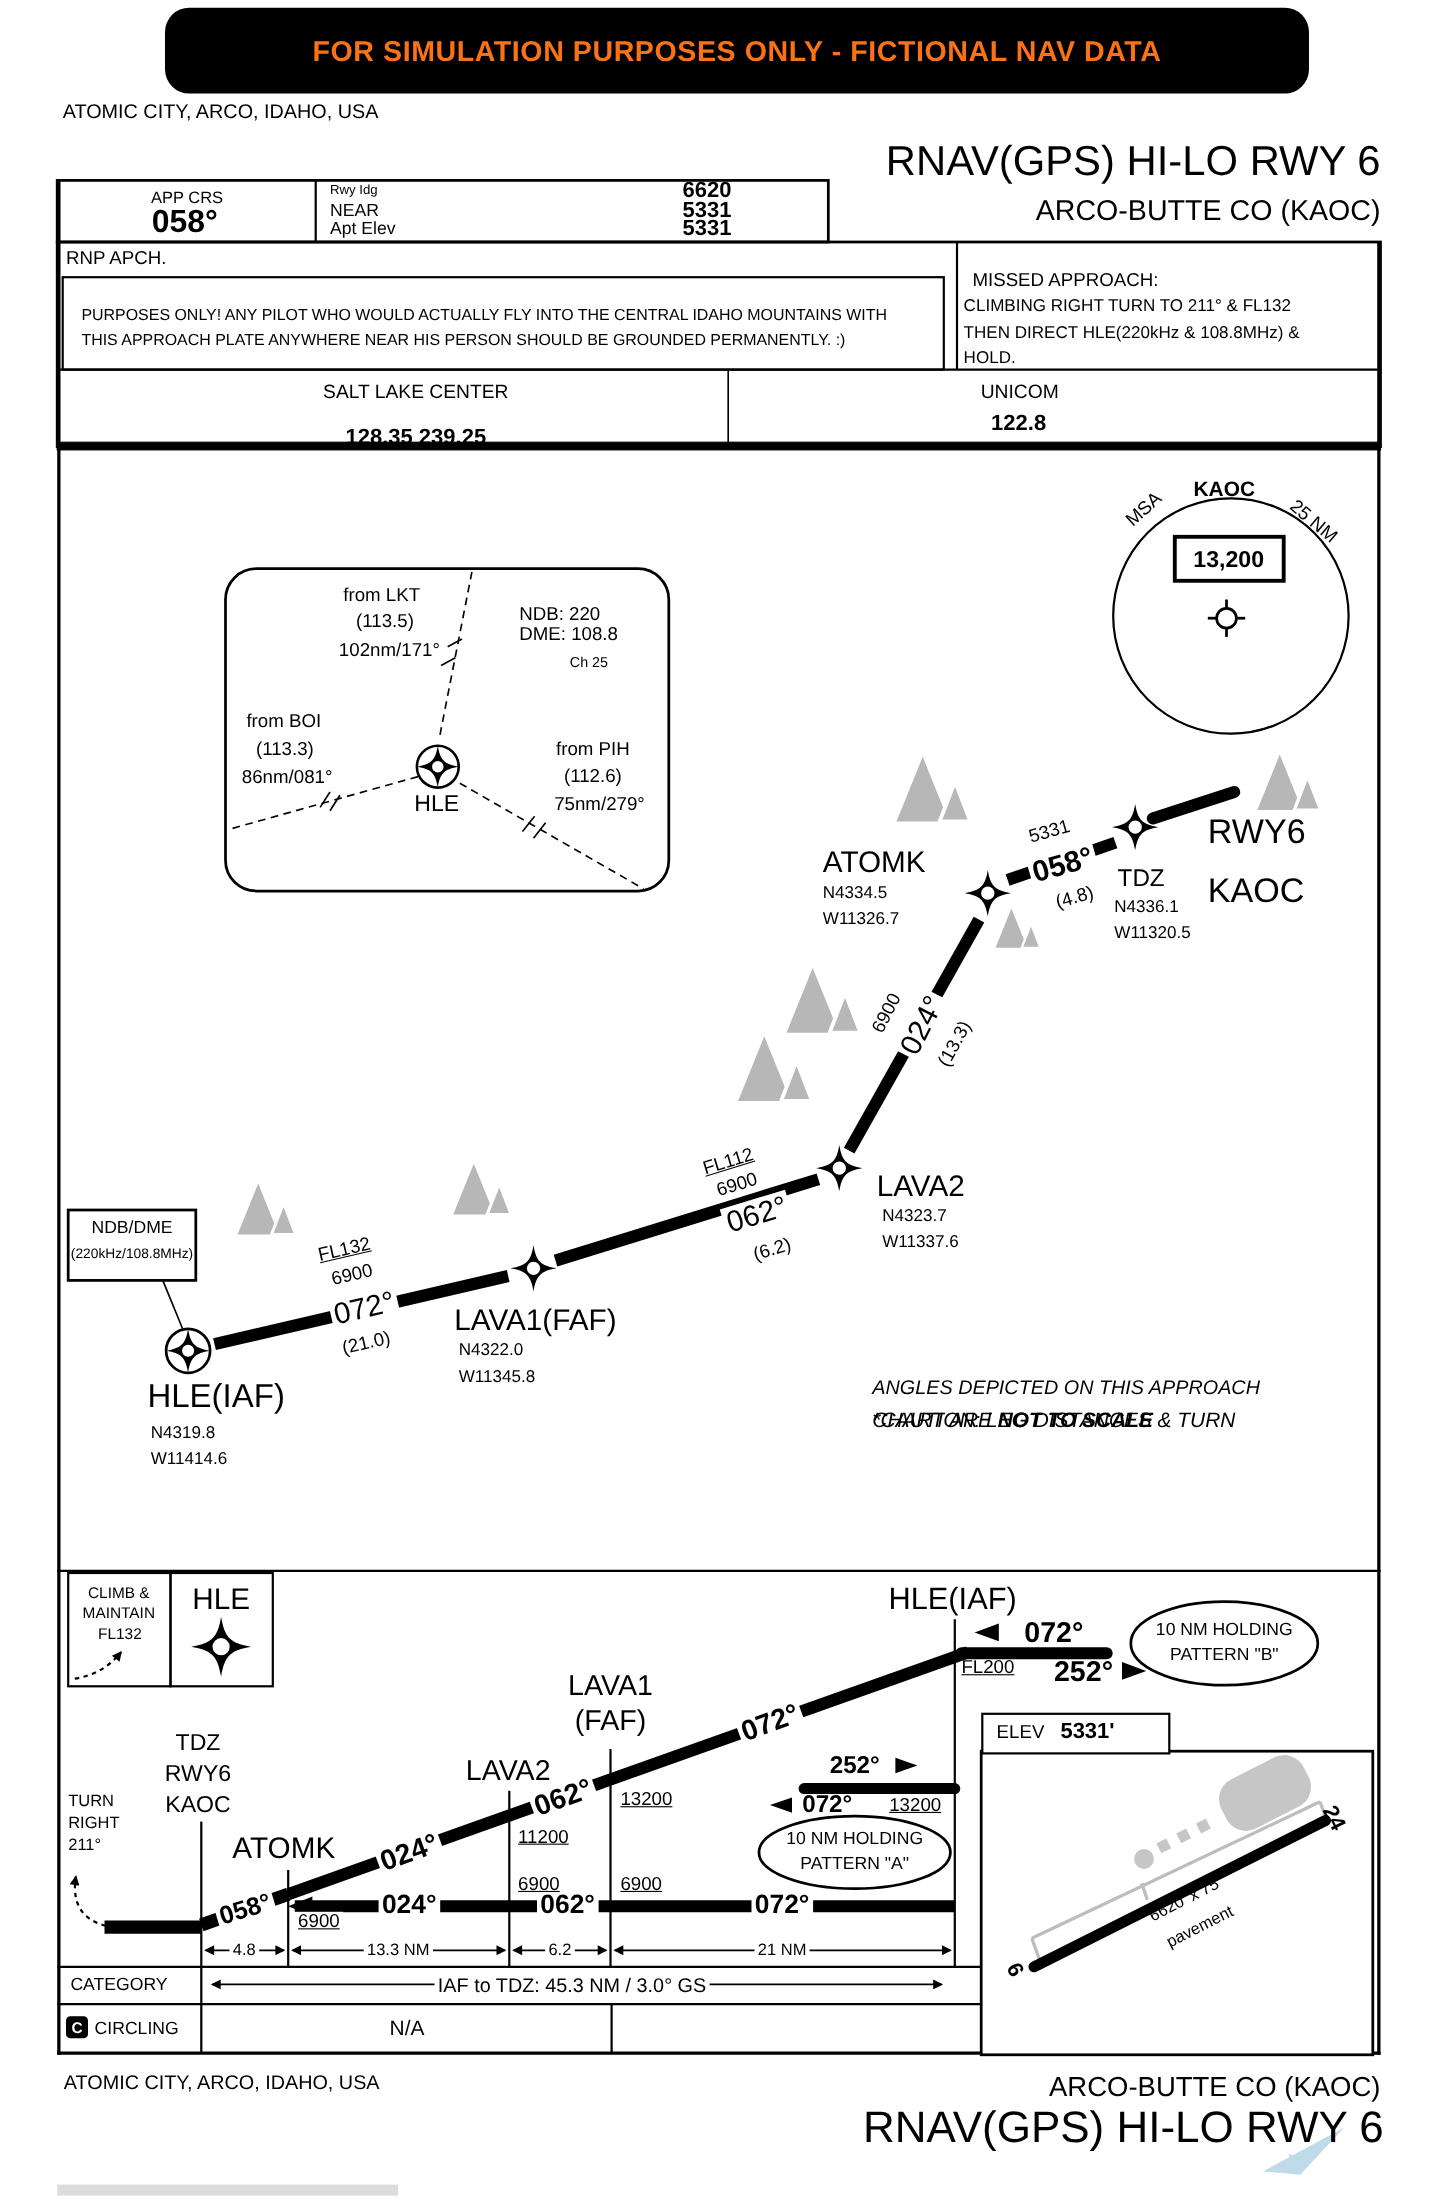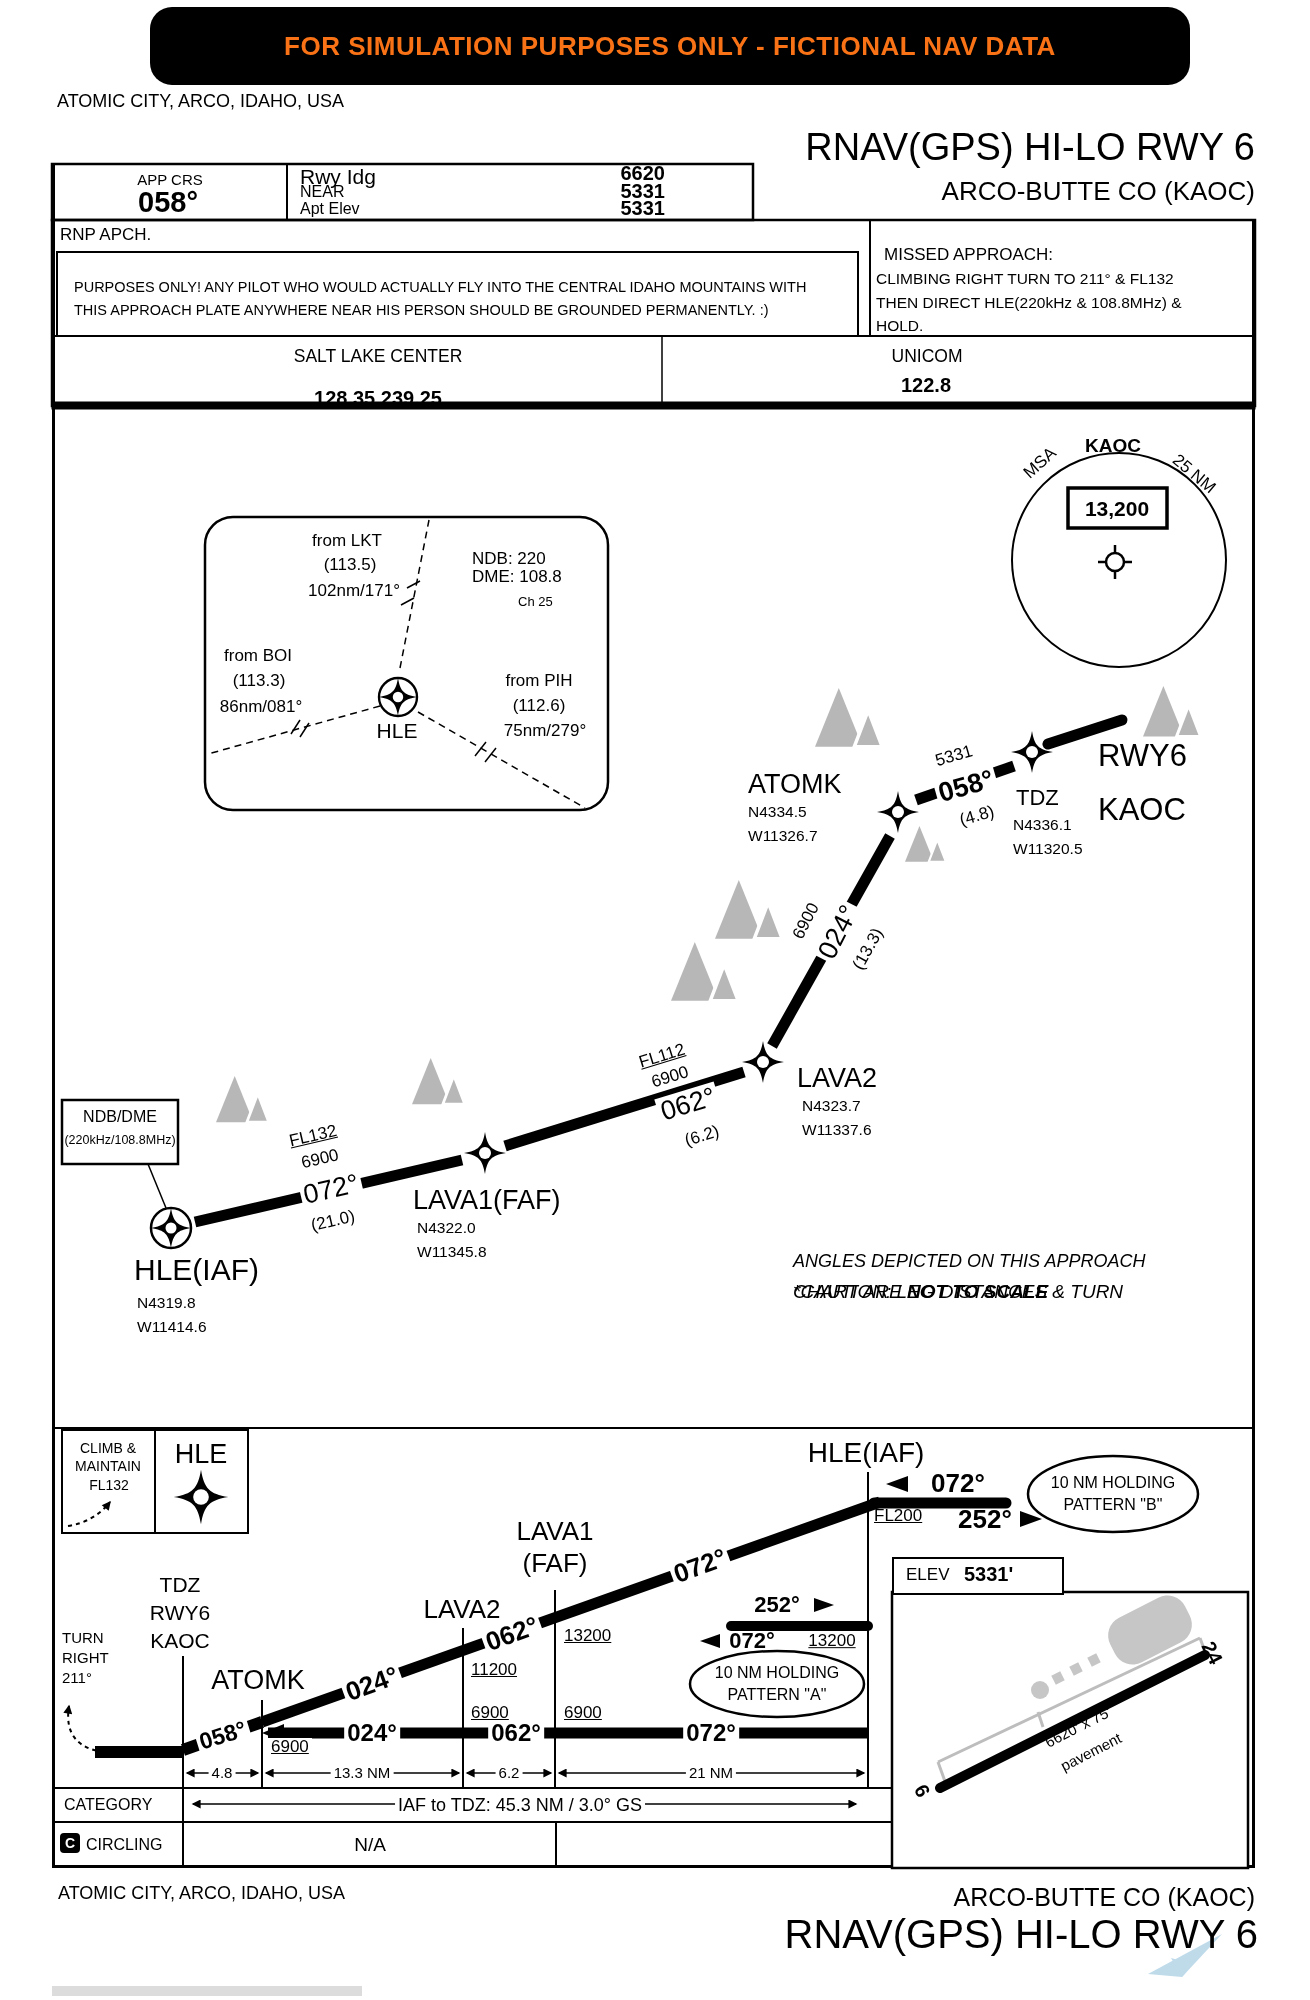--- a/index.html
+++ b/index.html
@@ -173,21 +173,21 @@
   </g>
   <rect x="52" y="1986" width="310" height="10" fill="#dcdcdc"></rect>
 </svg>
 
 <div class="banner">
       <span>FOR SIMULATION PURPOSES ONLY - FICTIONAL NAV DATA</span>
     </div>
 <div class="lbl" style="left:57px;top:92px;font-size:18px">ATOMIC CITY, ARCO, IDAHO, USA</div>
 <div class="lbl c" style="left:170px;top:180px;font-size:15px">APP CRS</div>
 <div class="lbl c b" style="left:168px;top:202px;font-size:29px">058°</div>
-<div class="lbl" style="left:300px;top:166px;font-size:21px">Rwy Idg</div>
+<div class="lbl" style="left:300px;top:166px;font-size:12px">Rwy Idg</div>
 <div class="lbl" style="left:300px;top:184px;font-size:16px">NEAR</div>
 <div class="lbl" style="left:300px;top:201px;font-size:16px">Apt Elev</div>
 <div class="lbl vals" style="left:553px;top:163px">6620</div>
 <div class="lbl vals" style="left:553px;top:181px">5331</div>
 <div class="lbl vals" style="left:553px;top:198px">5331</div>
 <div class="lbl" style="right:55px;top:128px;font-size:38px">RNAV(GPS) HI-LO RWY 6</div>
 <div class="lbl" style="right:55px;top:178px;font-size:26px">ARCO-BUTTE CO (KAOC)</div>
 
 <div class="lbl" style="left:60px;top:226px;font-size:17px">RNP APCH.</div>
 <div class="lbl" style="left:74px;top:303px;font-size:14.5px">THIS APPROACH PLATE ANYWHERE NEAR HIS PERSON SHOULD BE GROUNDED PERMANENTLY. :)</div>

